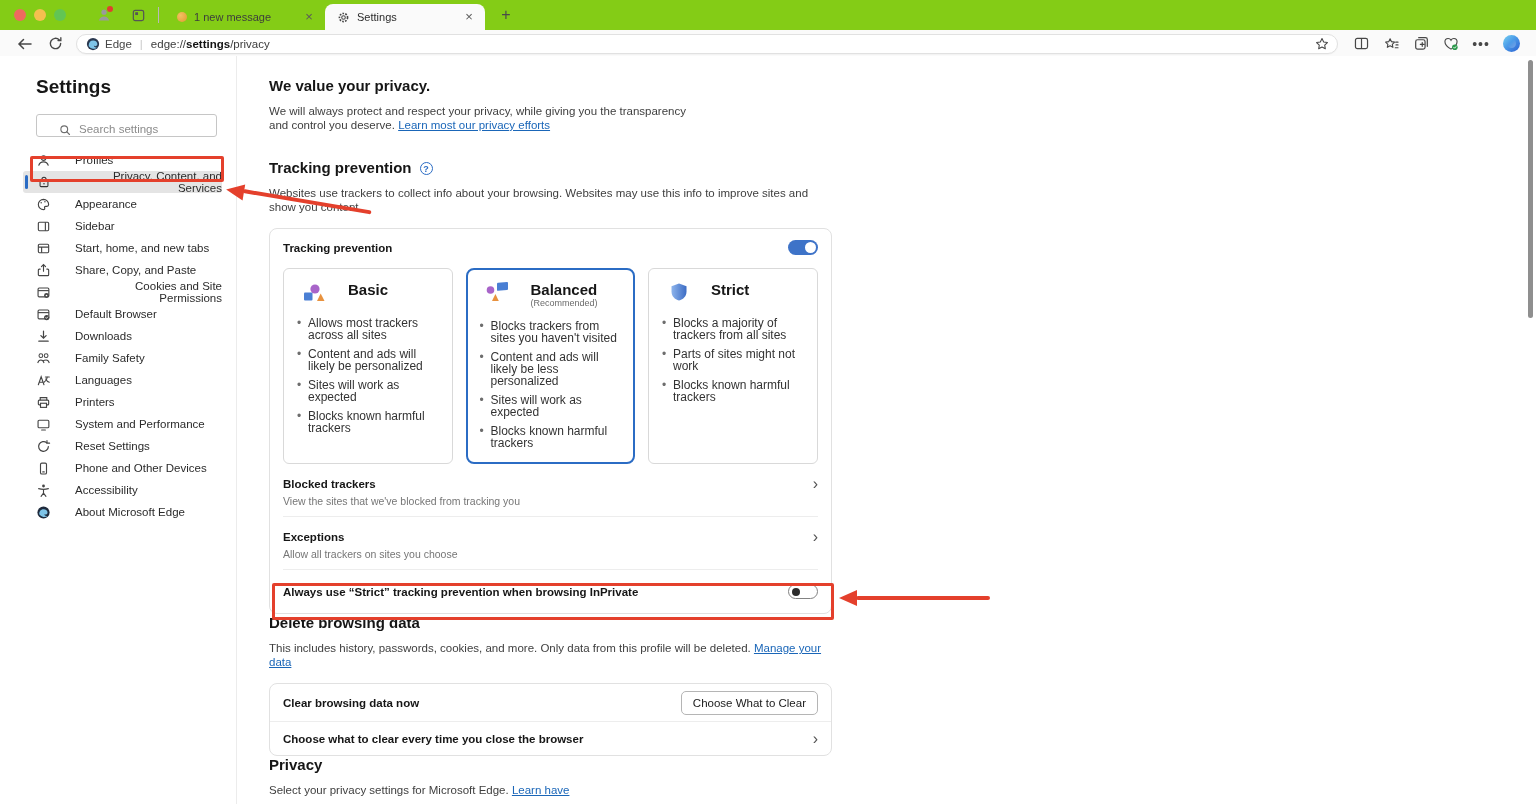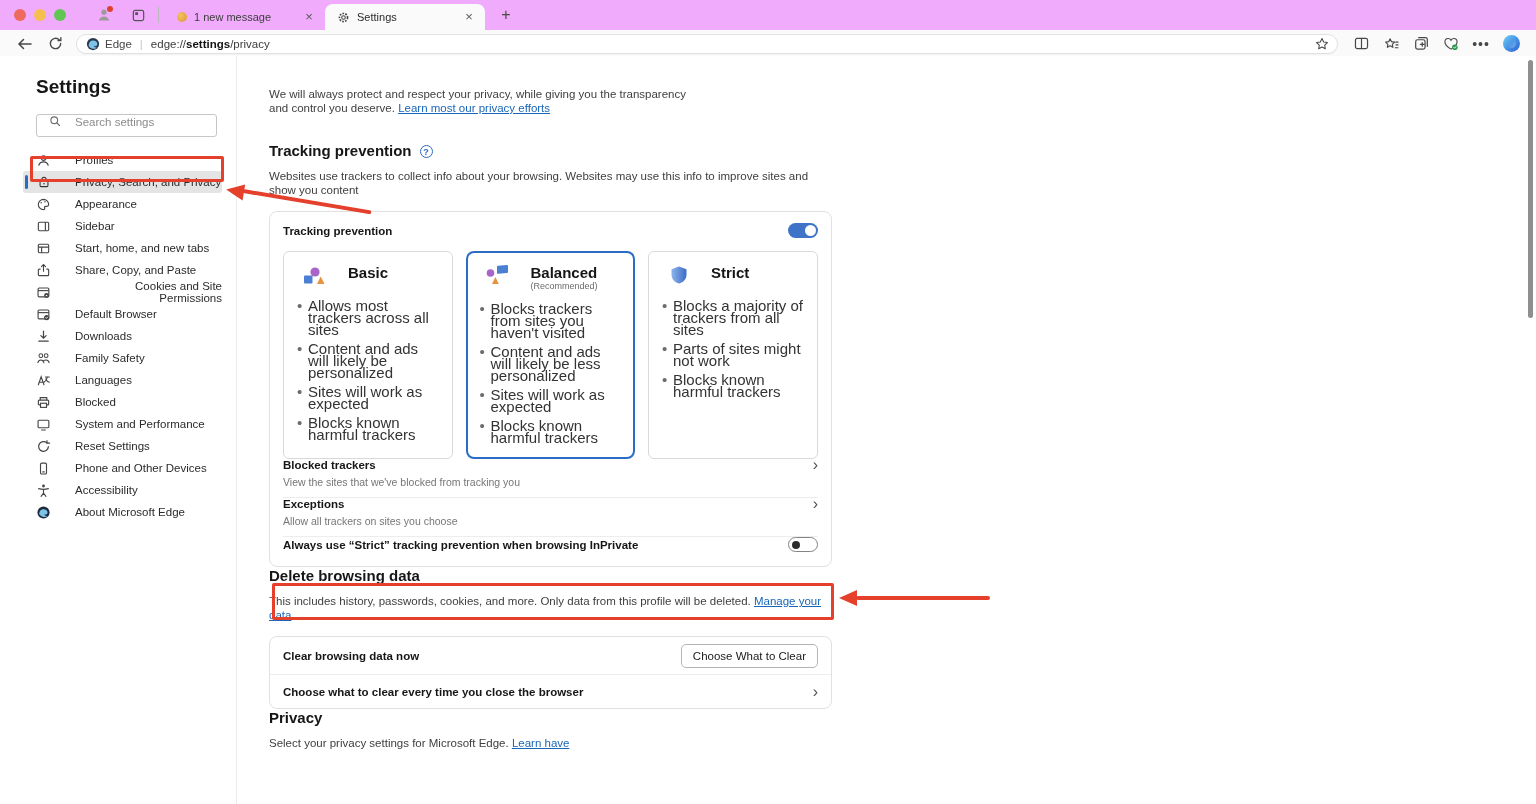--- a/index.html
+++ b/index.html
@@ -1,21 +1,21 @@
 <!DOCTYPE html>
 <html><head>
 <meta charset="utf-8">
 <style>
   * { box-sizing: border-box; }
   html,body { margin:0; padding:0; background:#fff; }
   body { font-family:"Liberation Sans", sans-serif; -webkit-font-smoothing:antialiased; }
   .screen { position:relative; width:1536px; height:804px; background:#fff; overflow:hidden; }
 
   
-  .tabbar { position:absolute; top:0; left:0; right:0; height:30px; background:#f0abfc; display:flex; align-items:center; }
+  .tabbar { position:absolute; top:0; left:0; right:0; height:30px; background:#84cc16; display:flex; align-items:center; }
   .traffic { display:flex; gap:8px; padding:0 14px 0 14px; }
   .traffic i { width:12px; height:12px; border-radius:50%; display:block; }
   .t-red{background:#ee6a5f;} .t-yellow{background:#f5bf4f;} .t-green{background:#62c554;}
   .titlebar-ic { position:relative; margin-left:14px; width:20px; height:20px; display:flex; align-items:center; justify-content:center; color:#7b7b7b; }
   .profile-dot { position:absolute; top:1px; right:1px; width:6px; height:6px; border-radius:50%; background:#e0402e; }
   .tab-sep { width:1px; height:16px; background:#b9b9b9; margin:0 6px 0 10px; }
   .tab { height:26px; margin-top:4px; display:flex; align-items:center; gap:7px; padding:0 8px 0 12px; width:160px; font-size:11px; color:#3d3d3d; border-radius:8px 8px 0 0; position:relative; }
   .tab.inactive { background:transparent; }
   .tab.active { background:#fafafa; color:#2b2b2b; }
   .tab .tlabel { flex:1; white-space:nowrap; overflow:hidden; }
@@ -33,21 +33,21 @@
   .addressbar .grow { flex:1; }
   .tool-ic { width:24px; height:20px; display:flex; align-items:center; justify-content:center; color:#474747; margin:0 3px; }
   .more-dots { font-size:14px; letter-spacing:1px; color:#474747; }
   .copilot { width:17px; height:17px; border-radius:50%; background:linear-gradient(135deg,#77d2f2 0%,#4a9ae8 45%,#2b5fd0 100%); position:relative; }
   .copilot::after{ content:""; position:absolute; inset:4px; border-radius:50%; background:linear-gradient(315deg,#ffffff55,transparent 60%); }
 
   
   .page { position:absolute; top:56px; left:0; right:0; bottom:0; background:#fff; }
   .sidebar { position:absolute; top:0; left:0; bottom:0; width:237px; border-right:1px solid #ececec; padding:20px 0 0 36px; }
   .sidebar h1 { font-size:19px; margin:0 0 16px 0; color:#161616; }
-  .search { width:181px; height:23px; border:1px solid #c6c6c6; border-radius:3px; display:flex; align-items:flex-start; padding:0 12px; gap:12px; background:#fff; }
+  .search { width:181px; height:23px; border:1px solid #c6c6c6; border-radius:3px; display:flex; align-items:flex-end; padding:0 22px; gap:6px; background:#fff; }
   .search input { border:none; outline:none; font-size:11.5px; color:#333; width:100%; font-family:"Liberation Sans",sans-serif; background:transparent; }
   .search input::placeholder { color:#8b8b8b; }
   .nav { margin-top:12px; }
   .nav-item { display:flex; align-items:center; gap:24px; height:22px; font-size:11.5px; color:#2b2b2b; padding-left:13px; margin-left:-13px; width:199px; border-radius:3px; position:relative;text-align:right; }
   .nav-item .nicon { width:15px; height:15px; display:flex; align-items:center; justify-content:center; color:#444; flex:none; }
   .nav-item.selected { background:#e4e4e4; }
   .nav-item.selected::before { content:""; position:absolute; left:2px; top:4px; width:3px; height:14px; border-radius:2px; background:#2b6cc4; }
 
   
   .content { position:absolute; top:0; left:238px; right:0; bottom:0; padding:21px 0 0 31px; overflow:hidden; }
@@ -68,24 +68,24 @@
   .toggle.off { background:#fff; border:1px solid #838383; }
   .toggle.off::after { content:""; position:absolute; left:3px; top:2.5px; width:8px; height:8px; border-radius:50%; background:#2b2b2b; }
 
   .levels { display:flex; gap:13px; margin-top:13px; }
   .level { flex:1; border:1px solid #d9d9d9; border-radius:6px; padding:12px 12px 8px 12px; min-height:142px; }
   .level.selected { border:2.5px solid #2b6cc4; border-radius:8px; padding:10.5px 10.5px 6.5px 10.5px; }
   .level-head { display:flex; align-items:flex-start; gap:20px; padding-left:6px; }
   .level-name { font-size:15px; font-weight:bold; color:#161616; line-height:17px; }
   .level-badge { font-size:9px; color:#6b6b6b; }
   .level ul { list-style:none; margin:12px 0 0 0; padding:0; }
-  .level li { position:relative; font-size:15px; line-height:12px; color:#333; padding-left:12px; margin-bottom:7px; }
+  .level li { position:relative; font-size:12px; line-height:12px; color:#333; padding-left:12px; margin-bottom:7px; }
   .level li::before { content:"•"; position:absolute; left:1px; color:#6d6d6d; }
 
-  .tp-row { display:flex; align-items:center; justify-content:space-between; }
+  .tp-row { display:flex; align-items:center; justify-content:space-between; margin-top:14px; }
   .tp-sub { font-size:10.5px; color:#767676; margin-top:5px; padding-bottom:9px; border-bottom:1px solid #ededed; }
   .chev { font-size:16px; color:#555; line-height:10px; }
 
   .list-card { margin-top:14px; }
   .list-row { display:flex; align-items:center; justify-content:space-between; height:34px; padding:0 13px; }
   .list-row + .list-row { border-top:1px solid #ededed; }
   .btn { font-size:11.5px; color:#1a1a1a; background:#fff; border:1px solid #b5b5b5; border-radius:5px; padding:5px 11px; white-space:nowrap; }
 
   .mt-sec { margin-top:39px; }
 
@@ -236,21 +236,21 @@
           <span>Profiles</span>
         </div>
         <div class="nav-item selected">
           <span class="nicon">
               <svg width="14" height="14" viewBox="0 0 16 16" fill="none" stroke="#333" stroke-width="1.2">
                 <rect x="3.5" y="6.8" width="9" height="6.5" rx="1.2"></rect>
                 <path d="M5.6 6.8V5a2.4 2.4 0 0 1 4.8 0v1.8"></path>
                 <circle cx="8" cy="10" r="0.9" fill="#333" stroke="none"></circle>
               </svg>
             </span>
-          <span>Privacy, Search, and Privacy</span>
+          <span>Privacy, Content, and Services</span>
         </div>
         <div class="nav-item">
           <span class="nicon">
               <svg width="15" height="15" viewBox="0 0 16 16" fill="none" stroke="#444" stroke-width="1.2">
                 <path d="M8 2.5a5.5 5.5 0 1 0 0 11c1.2 0 1.6-.8 1.2-1.7-.4-.9 0-1.8 1.2-1.8h1.2c1 0 1.9-.8 1.9-2A5.6 5.6 0 0 0 8 2.5z"></path>
                 <circle cx="5.5" cy="6" r="0.8" fill="#444" stroke="none"></circle>
                 <circle cx="9.5" cy="5" r="0.8" fill="#444" stroke="none"></circle>
               </svg>
             </span>
           <span>Appearance</span>
@@ -332,21 +332,21 @@
           <span>Languages</span>
         </div>
         <div class="nav-item">
           <span class="nicon">
               <svg width="15" height="15" viewBox="0 0 16 16" fill="none" stroke="#444" stroke-width="1.2">
                 <path d="M4.5 5.5V2.8h7v2.7"></path>
                 <rect x="2.5" y="5.5" width="11" height="5" rx="1"></rect>
                 <rect x="4.8" y="8.8" width="6.4" height="4.4" fill="#fff"></rect>
               </svg>
             </span>
-          <span>Blocked</span>
+          <span>Printers</span>
         </div>
         <div class="nav-item">
           <span class="nicon">
               <svg width="15" height="15" viewBox="0 0 16 16" fill="none" stroke="#444" stroke-width="1.2" stroke-linecap="round">
                 <rect x="2.2" y="3.5" width="11.5" height="8" rx="1.2"></rect>
                 <path d="M6 13.8h4"></path>
               </svg>
             </span>
           <span>System and Performance</span>
         </div>
@@ -385,20 +385,21 @@
               </svg>
             </span>
           <span>About Microsoft Edge</span>
         </div>
       </nav>
     </aside>
 
     <main class="content">
       <div class="col">
 
+        <h2 class="sec">We value your privacy.</h2>
         <div class="body-txt">
           <span>We will always protect and respect your privacy, while giving you the transparency</span><br>
           <span>and control you deserve. </span><a class="link" href="#">Learn most our privacy efforts</a>
         </div>
 
         <h2 class="sec" style="margin-top:27px;"><span>Tracking prevention</span><span class="help-badge">?</span></h2>
         <div class="body-txt">
           <span>Websites use trackers to collect info about your browsing. Websites may use this info to improve sites and show you content</span><br>
         </div>
 

